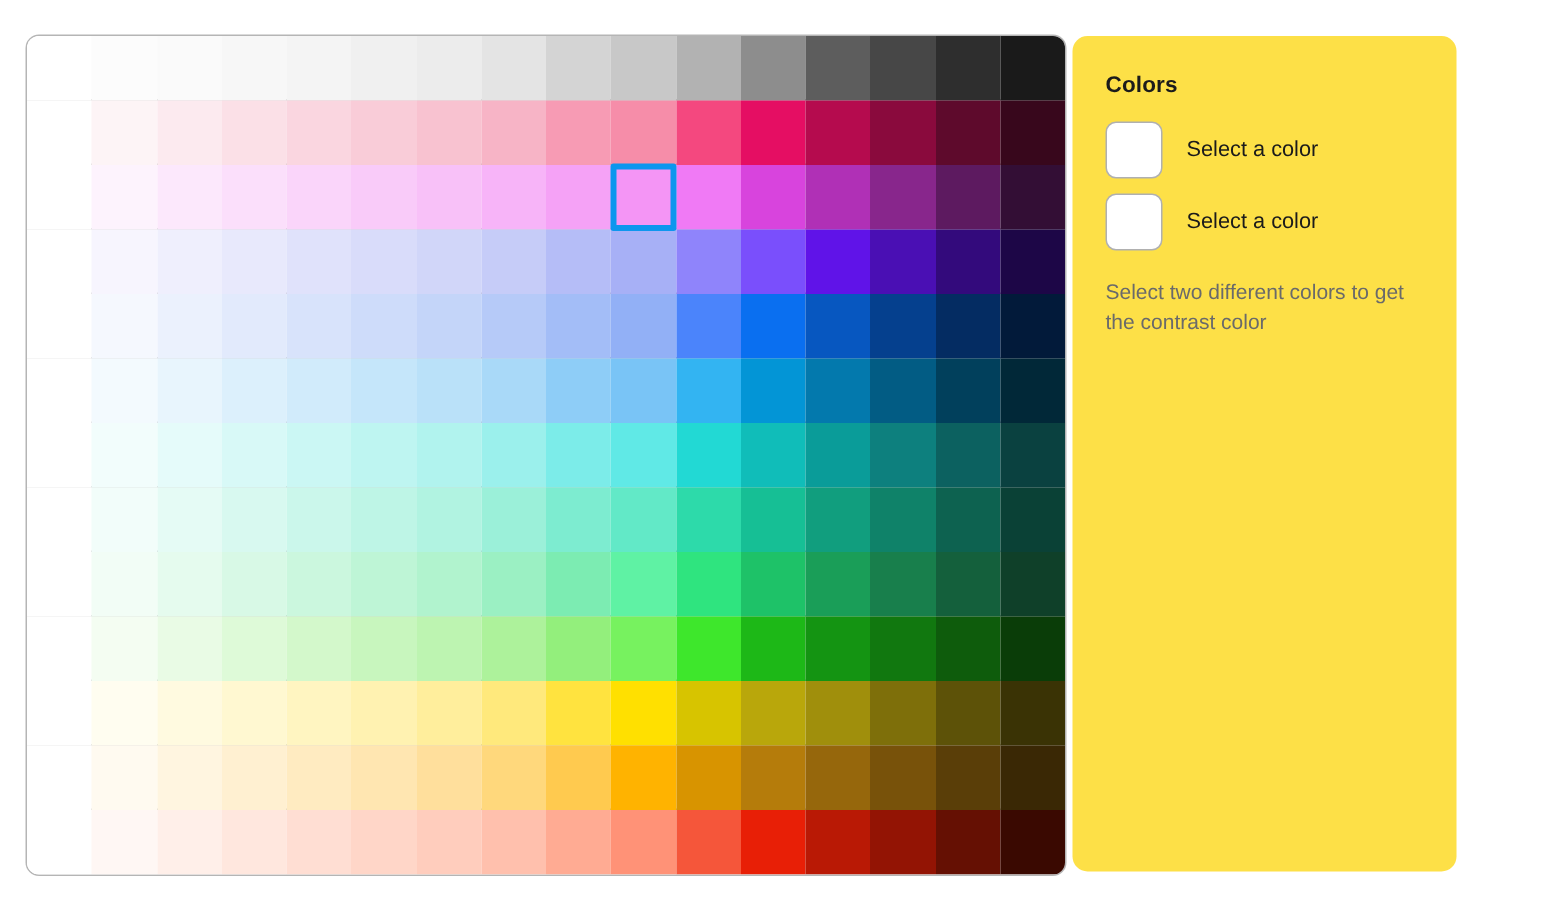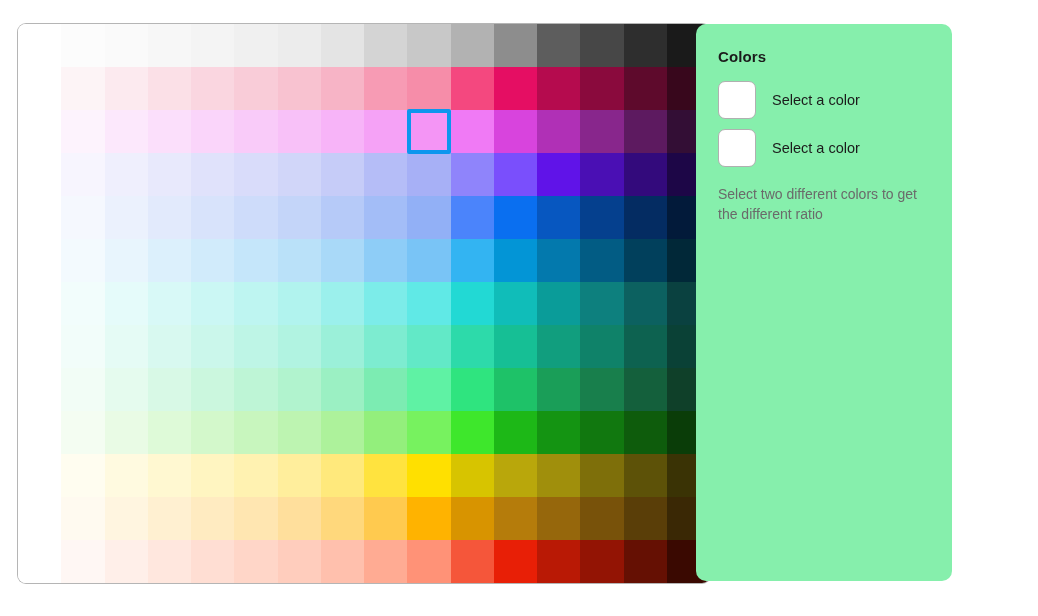--- a/index.html
+++ b/index.html
@@ -61,25 +61,25 @@
     border: 4px solid #0d96ee;
     border-radius: 2px;
     box-sizing: border-box;
     z-index: 5;
     pointer-events: none;
   }
 
   
   #colors-panel {
     position: absolute;
-    left: 696px;
+    left: 715px;
     top: 24px;
     width: 256px;
     height: 557px;
-    background: #86efac;
+    background: #fde047;
     border-radius: 10px;
     box-sizing: border-box;
     padding: 20px 22px;
   }
   #panel-title {
     font-size: 15px;
     font-weight: bold;
     color: #1b1b1b;
     margin: 4px 0 16px 0;
     letter-spacing: 0.1px;
@@ -361,16 +361,16 @@
     <div class="color-picker-row">
       <div class="color-chip"></div>
       <div class="color-chip-label">Select a color</div>
     </div>
 
     <div class="color-picker-row">
       <div class="color-chip"></div>
       <div class="color-chip-label">Select a color</div>
     </div>
 
-    <div id="panel-hint">Select two different colors to get the different ratio</div>
+    <div id="panel-hint">Select two different colors to get the contrast color</div>
   </div>
 
 </div>
 
 </body></html>

